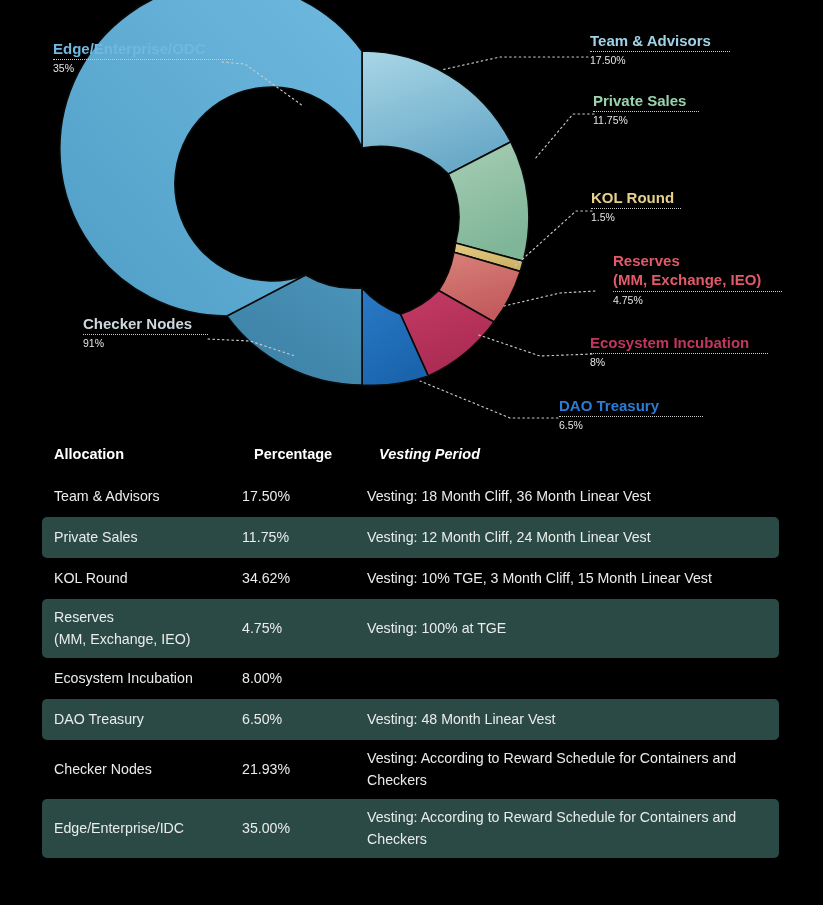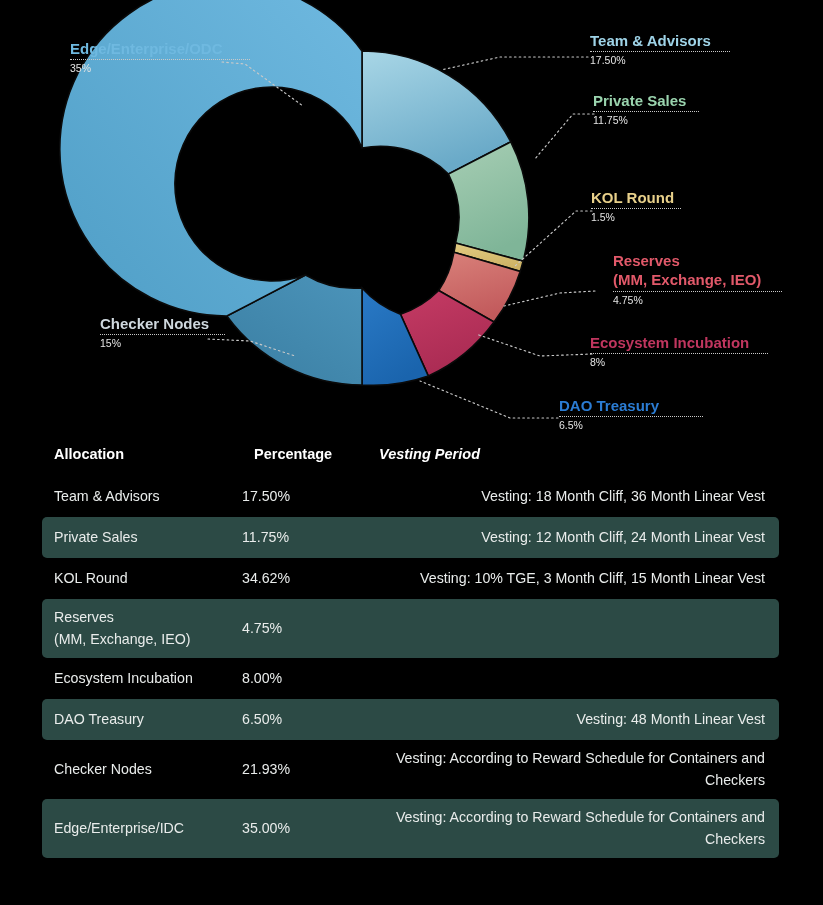--- a/index.html
+++ b/index.html
@@ -42,21 +42,21 @@
     margin-top: 0px;
   }
   .callout .pct {
     font-size: 10.5px;
     color: #e4e4e4;
     line-height: 1.5;
     padding-top: 1px;
     white-space: nowrap;
   }
   .callout.right { text-align: left; }
-  .callout.left  { text-align: left; margin-left: 17px; }
+  .callout.left  { text-align: left; }
 
   
   #table-area { position: absolute; left: 0px; top: 436px; width: 823px; height: 469px; }
   .tbl { position: relative; width: 813px; }
   .thead {
     position: relative;
     height: 40px;
   }
   .th {
     position: absolute;
@@ -80,21 +80,21 @@
     background: transparent;
   }
   .row.alt { background: #2c4a45; }
   .cell {
     color: #e9eceb;
     font-size: 14.2px;
     line-height: 1.48;
   }
   .cell.c0 { width: 200px; padding-left: 12px; }
   .cell.c1 { width: 125px; }
-  .cell.c2 { flex: 1; padding-right: 14px; text-align: right; }
+  .cell.c2 { flex: 1; padding-right: 14px; }
 </style>
 </head>
 <body>
 
 <div id="page">
 
   <div id="chart-area">
 
     <svg id="donut-svg" width="823" height="436" viewBox="0 0 823 436">
       <defs>
@@ -200,21 +200,21 @@
 
     <div class="callout right" style="left:559px; top:397px; width:144px;">
       <div class="ttl" style="color:#2b7cd3">DAO Treasury</div>
       <div class="underline"></div>
       <div class="pct">6.5%</div>
     </div>
 
     <div class="callout left" style="left:83px; top:315px; width:125px;">
       <div class="ttl" style="color:#cfd8de">Checker Nodes</div>
       <div class="underline"></div>
-      <div class="pct">15%</div>
+      <div class="pct">91%</div>
     </div>
   </div>
 
   <div id="table-area">
     <div class="tbl">
       <div class="thead">
         <div class="th c0">Allocation</div>
         <div class="th c1">Percentage</div>
         <div class="th c2">Vesting Period</div>
       </div>
@@ -239,20 +239,21 @@
             </div>
             <div class="cell c1">34.62%</div>
             <div class="cell c2">Vesting: 10% TGE, 3 Month Cliff, 15 Month Linear Vest</div>
           </div>
           <div class="row alt" style="height: 59px;">
             <div class="cell c0">
               <div>Reserves</div>
               <div>(MM, Exchange, IEO)</div>
             </div>
             <div class="cell c1">4.75%</div>
+            <div class="cell c2">Vesting: 100% at TGE</div>
           </div>
           <div class="row" style="height: 41px;">
             <div class="cell c0">
               <div>Ecosystem Incubation</div>
             </div>
             <div class="cell c1">8.00%</div>
           </div>
           <div class="row alt" style="height: 41px;">
             <div class="cell c0">
               <div>DAO Treasury</div>

